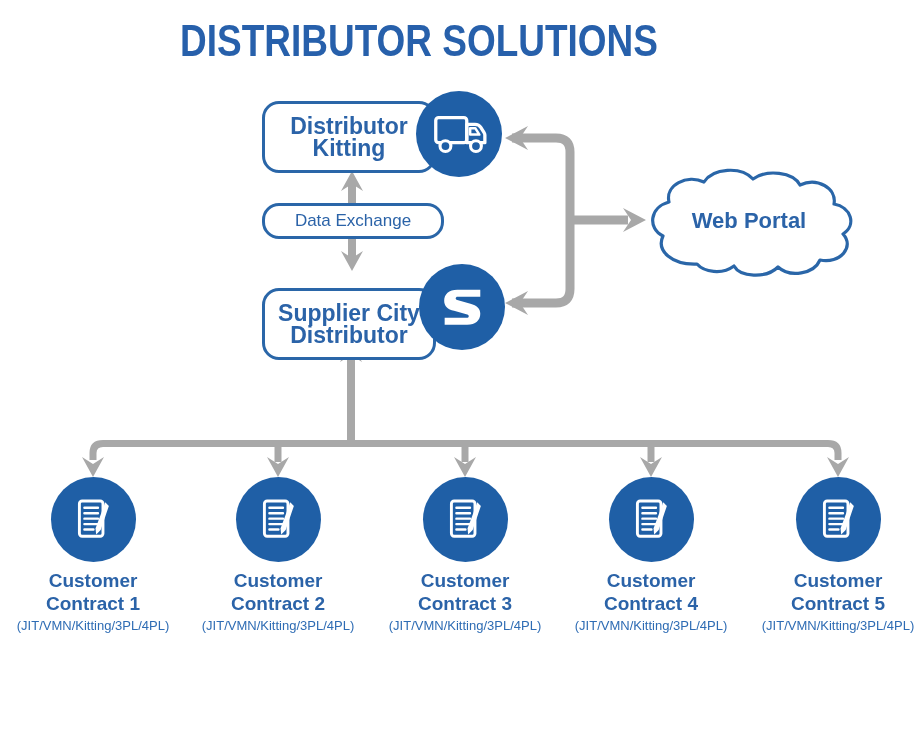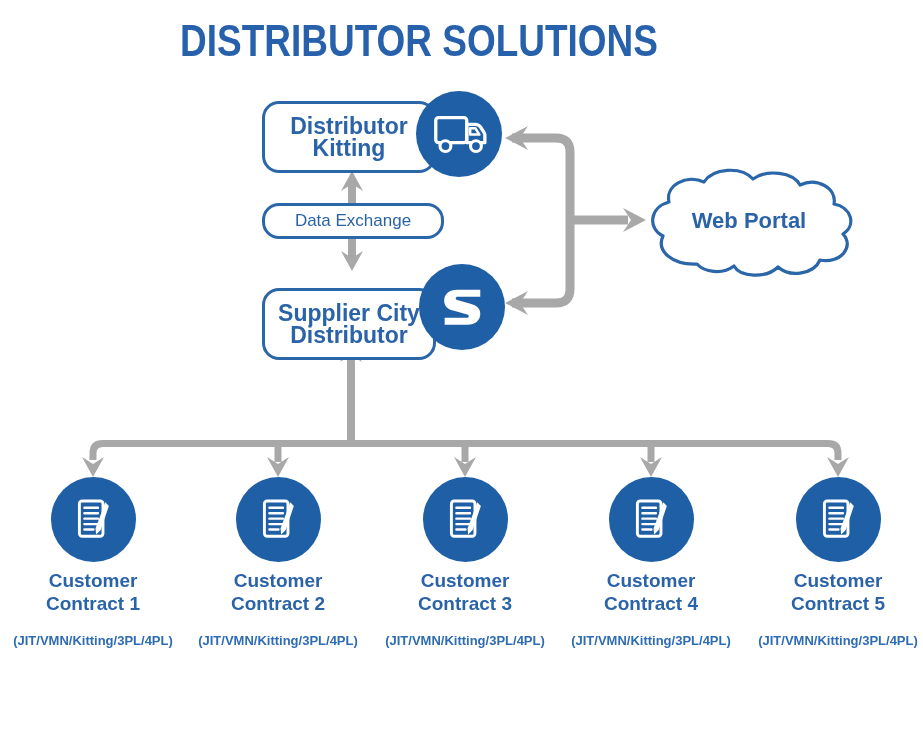--- a/index.html
+++ b/index.html
@@ -65,21 +65,21 @@
   }
   .contract .circle{
     width:85px;height:85px;border-radius:50%;background:var(--blue-circle,#1f5fa6);
     display:flex;align-items:center;justify-content:center;
   }
   .contract .label{
     margin-top:7px;text-align:center;font-size:19px;font-weight:bold;
     color:var(--blue-text,#2b63a8);line-height:23px;white-space:nowrap;
   }
   .contract .subtitle{
-    margin-top:18px;font-size:13px;font-weight:700;
+    margin-top:3px;font-size:13px;font-weight:400;
     color:var(--blue-sub,#2e6cb4);white-space:nowrap;
   }
   .c1{left:-2px;}  
   .c2{left:183px;} 
   .c3{left:370px;} 
   .c4{left:556px;} 
   .c5{left:743px;} 
 </style>
 </head>
 <body style="--blue-circle: #1f5fa6; --blue-text: #2b63a8; --blue-border: #2a66a8; --blue-title: #2760ab; --blue-sub: #2e6cb4; --gray-arrow: #a8a8a8;">

